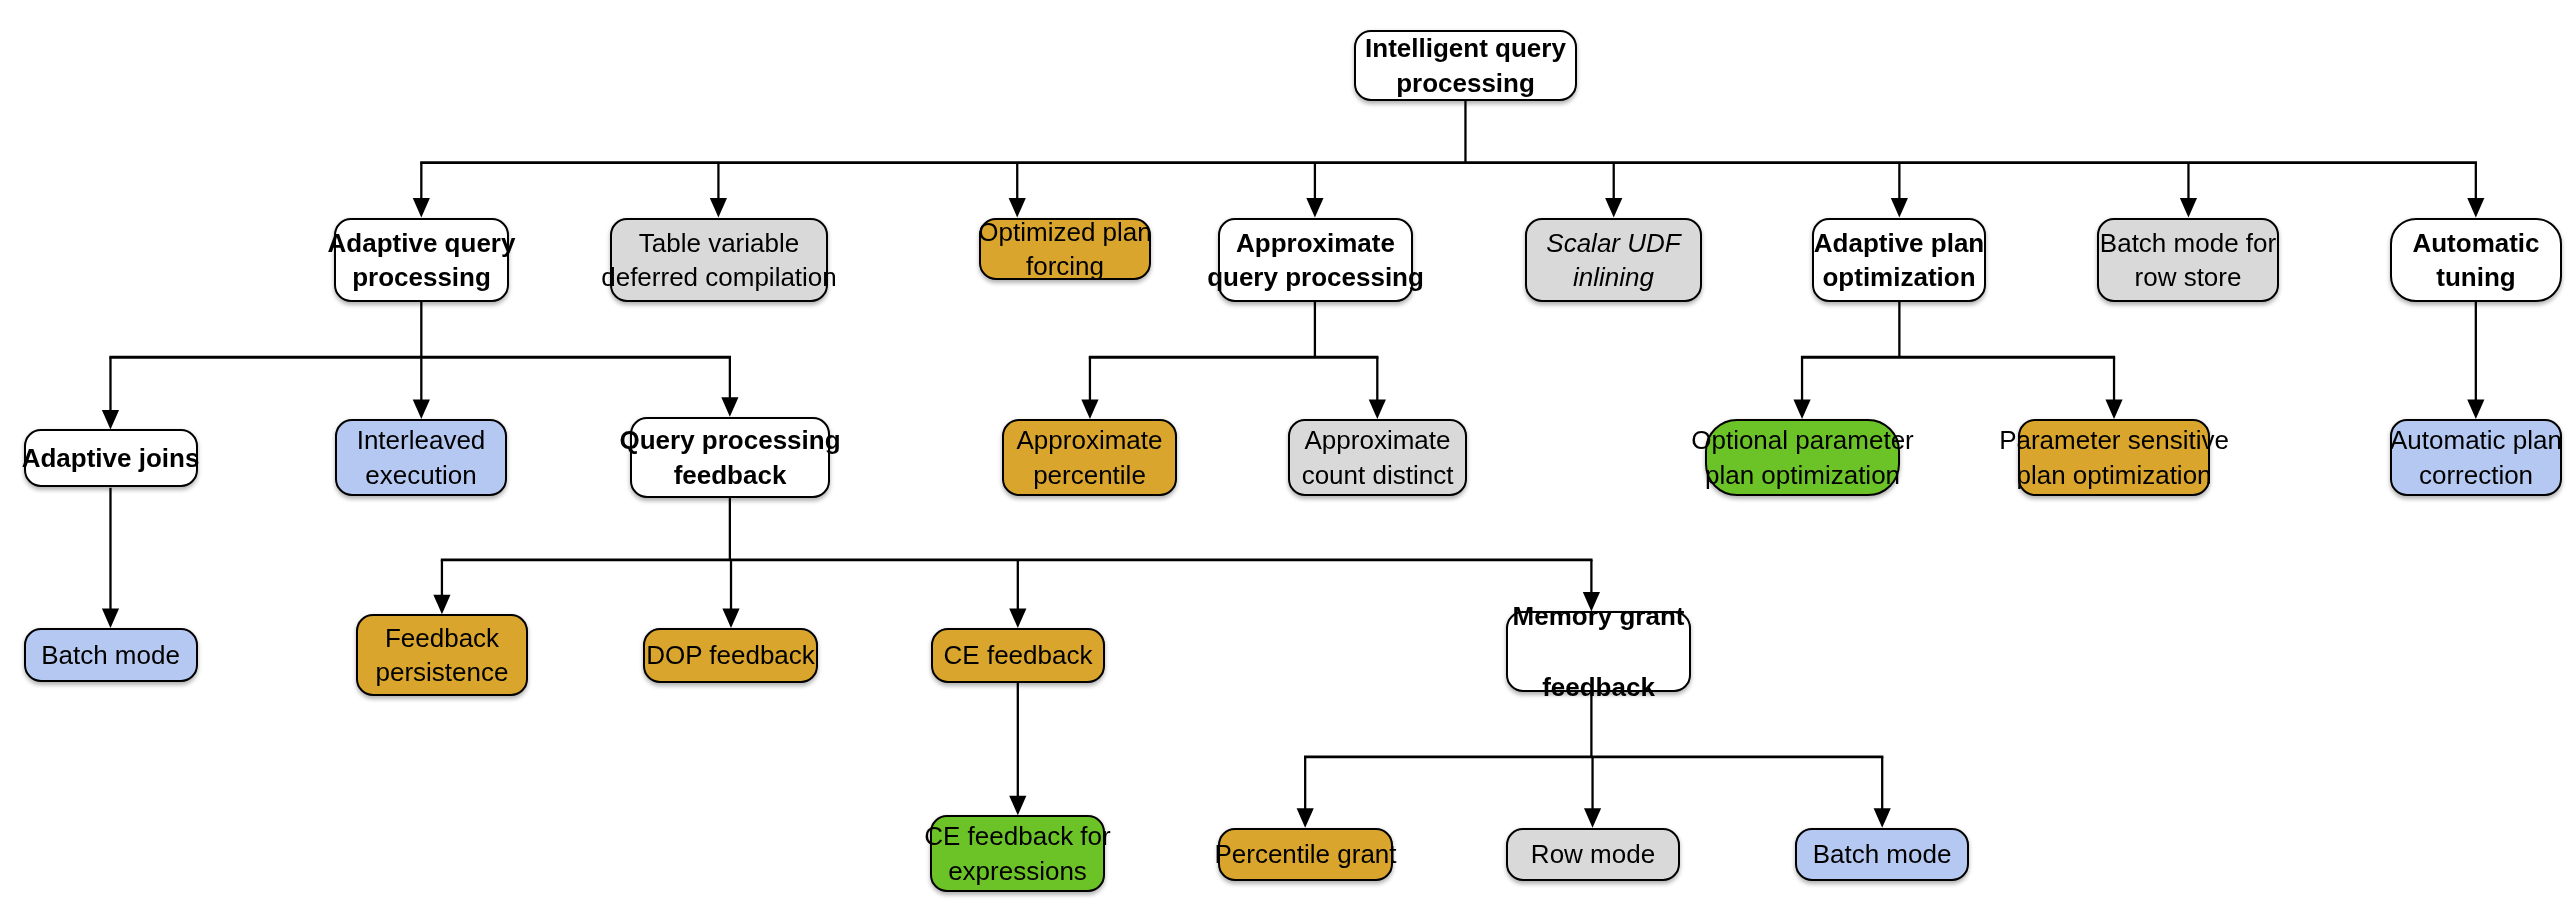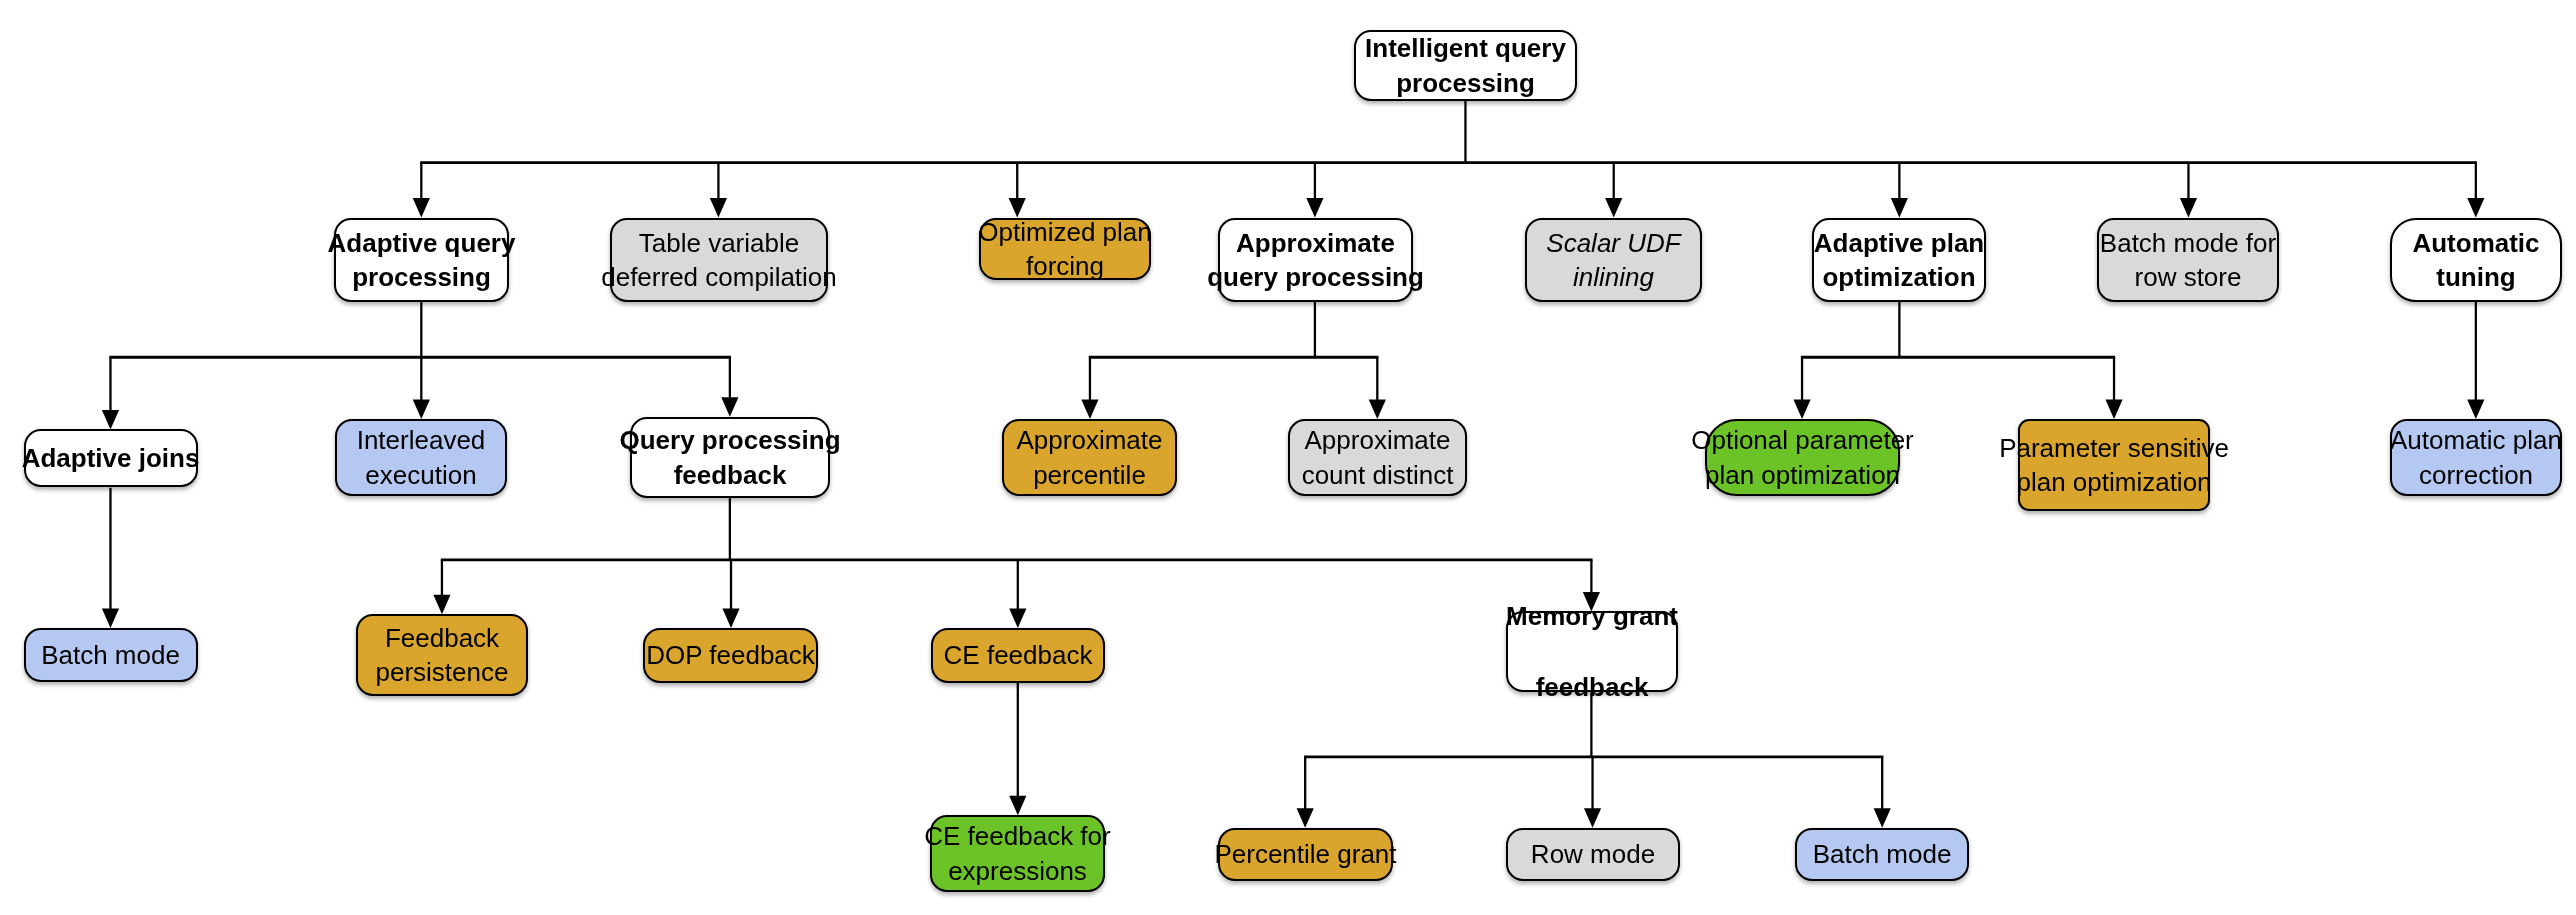--- a/index.html
+++ b/index.html
@@ -184,42 +184,42 @@
         <div class="node-line">percentile</div>
       </div>
       <div class="node v-gray" style="left: 1288px; top: 419px; width: 179px; height: 77px; background: rgb(217, 217, 217); border-color: rgb(0, 0, 0);">
         <div class="node-line">Approximate</div>
         <div class="node-line">count distinct</div>
       </div>
       <div class="node v-green" style="left: 1705px; top: 419px; width: 195px; height: 77px; background: rgb(108, 195, 39); border-color: rgb(0, 0, 0); border-radius: 32px;">
         <div class="node-line">Optional parameter</div>
         <div class="node-line">plan optimization</div>
       </div>
-      <div class="node v-orange" style="left: 2018px; top: 419px; width: 192px; height: 92px; background: rgb(217, 165, 44); border-color: rgb(0, 0, 0); border-radius: 11px;">
+      <div class="node v-orange" style="left: 2018px; top: 419px; width: 192px; height: 77px; background: rgb(217, 165, 44); border-color: rgb(0, 0, 0);">
         <div class="node-line">Parameter sensitive</div>
         <div class="node-line">plan optimization</div>
       </div>
       <div class="node v-blue" style="left: 2390px; top: 419px; width: 172px; height: 77px; background: rgb(181, 200, 241); border-color: rgb(0, 0, 0);">
         <div class="node-line">Automatic plan</div>
         <div class="node-line">correction</div>
       </div>
       <div class="node v-blue" style="left: 23.5px; top: 628px; width: 174px; height: 54px; background: rgb(181, 200, 241); border-color: rgb(0, 0, 0);">
         <div class="node-line">Batch mode</div>
       </div>
       <div class="node v-orange" style="left: 356px; top: 614px; width: 172px; height: 82px; background: rgb(217, 165, 44); border-color: rgb(0, 0, 0);">
         <div class="node-line">Feedback</div>
         <div class="node-line">persistence</div>
       </div>
       <div class="node v-orange" style="left: 643px; top: 628px; width: 175px; height: 55px; background: rgb(217, 165, 44); border-color: rgb(0, 0, 0);">
         <div class="node-line">DOP feedback</div>
       </div>
       <div class="node v-orange" style="left: 931px; top: 628px; width: 174px; height: 55px; background: rgb(217, 165, 44); border-color: rgb(0, 0, 0); justify-content: center;">
         <div class="node-line">CE feedback</div>
       </div>
-      <div class="node v-white" style="left: 1506px; top: 611px; width: 172px; height: 81px; background: rgb(255, 255, 255); border-color: rgb(0, 0, 0); gap: 36px;">
+      <div class="node v-white" style="left: 1506px; top: 611px; width: 185px; height: 81px; background: rgb(255, 255, 255); border-color: rgb(0, 0, 0); gap: 36px;">
         <div class="node-line">Memory grant</div>
         <div class="node-line">feedback</div>
       </div>
       <div class="node v-green" style="left: 930px; top: 815px; width: 175px; height: 77px; background: rgb(108, 195, 39); border-color: rgb(0, 0, 0);">
         <div class="node-line">CE feedback for</div>
         <div class="node-line">expressions</div>
       </div>
       <div class="node v-orange" style="left: 1218px; top: 828px; width: 175px; height: 53px; background: rgb(217, 165, 44); border-color: rgb(0, 0, 0);">
         <div class="node-line">Percentile grant</div>
       </div>

